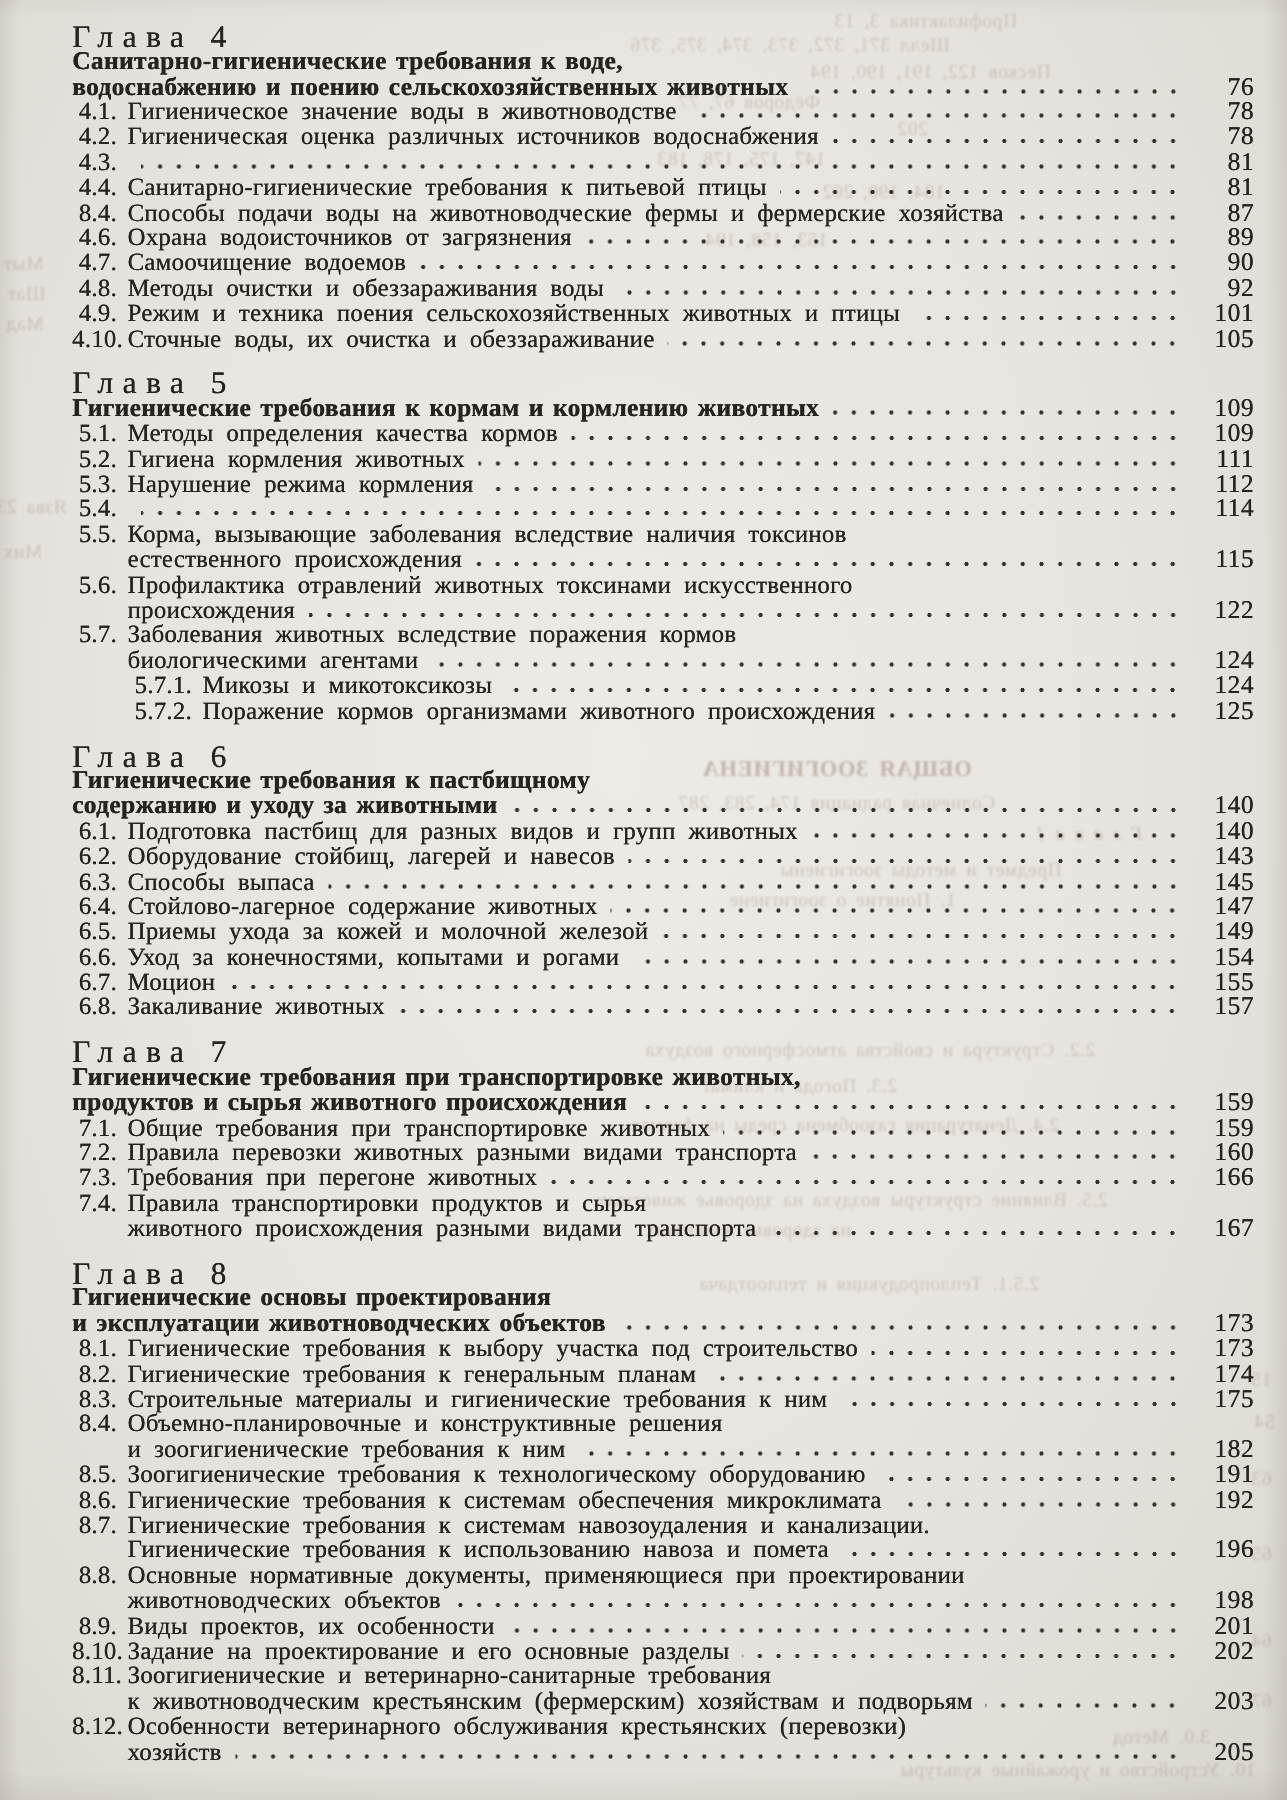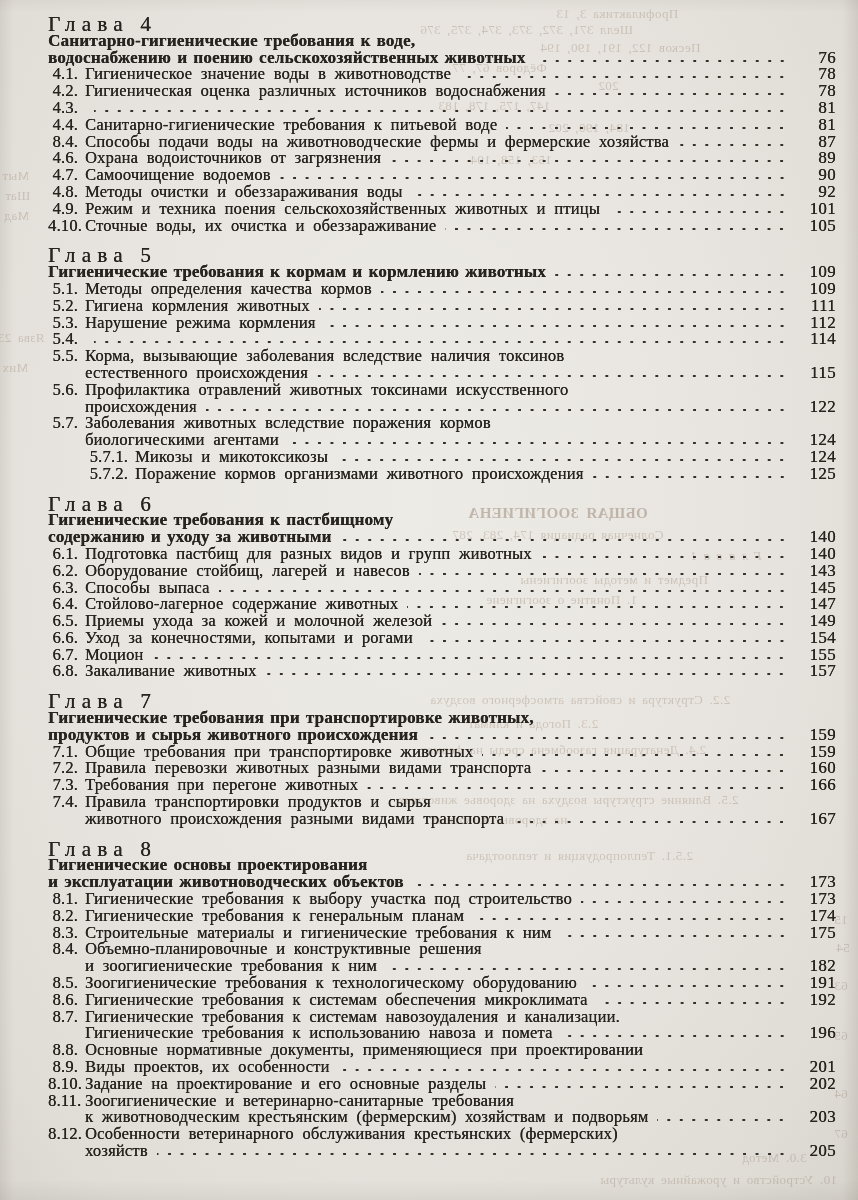--- a/index.html
+++ b/index.html
@@ -145,21 +145,21 @@
           <span class="leader"></span>
           <span class="pagenum">78</span>
         </div>
         <div class="line row ">
           <span class="num entry-text">4.3.</span>
           <span class="leader"></span>
           <span class="pagenum">81</span>
         </div>
         <div class="line row ">
           <span class="num entry-text">4.4.</span>
-          <span class="entry-text">Санитарно-гигиенические требования к питьевой воде</span>
+          <span class="entry-text">Санитарно-гигиенические требования к питьевой птицы</span>
           <span class="leader"></span>
           <span class="pagenum">81</span>
         </div>
         <div class="line row ">
           <span class="num entry-text">8.4.</span>
           <span class="entry-text">Способы подачи воды на животноводческие фермы и фермерские хозяйства</span>
           <span class="leader"></span>
           <span class="pagenum">87</span>
         </div>
         <div class="line row ">
@@ -409,20 +409,25 @@
         </div>
         <div class="line row cont">
           <span class="entry-text">Гигиенические требования к использованию навоза и помета</span>
           <span class="leader"></span>
           <span class="pagenum">196</span>
         </div>
         <div class="line row">
           <span class="num entry-text">8.8.</span>
           <span class="entry-text">Основные нормативные документы, применяющиеся при проектировании</span>
         </div>
+        <div class="line row cont">
+          <span class="entry-text">животноводческих объектов</span>
+          <span class="leader"></span>
+          <span class="pagenum">198</span>
+        </div>
         <div class="line row ">
           <span class="num entry-text">8.9.</span>
           <span class="entry-text">Виды проектов, их особенности</span>
           <span class="leader"></span>
           <span class="pagenum">201</span>
         </div>
         <div class="line row ">
           <span class="num entry-text">8.10.</span>
           <span class="entry-text">Задание на проектирование и его основные разделы</span>
           <span class="leader"></span>
@@ -432,21 +437,21 @@
           <span class="num entry-text">8.11.</span>
           <span class="entry-text">Зоогигиенические и ветеринарно-санитарные требования</span>
         </div>
         <div class="line row cont">
           <span class="entry-text">к животноводческим крестьянским (фермерским) хозяйствам и подворьям</span>
           <span class="leader"></span>
           <span class="pagenum">203</span>
         </div>
         <div class="line row">
           <span class="num entry-text">8.12.</span>
-          <span class="entry-text">Особенности ветеринарного обслуживания крестьянских (фермерских)</span>
+          <span class="entry-text">Особенности ветеринарного обслуживания крестьянских (перевозки)</span>
         </div>
         <div class="line row cont">
           <span class="entry-text">хозяйств</span>
           <span class="leader"></span>
           <span class="pagenum">205</span>
         </div>
       </div>
     </div>
 </div>
 

